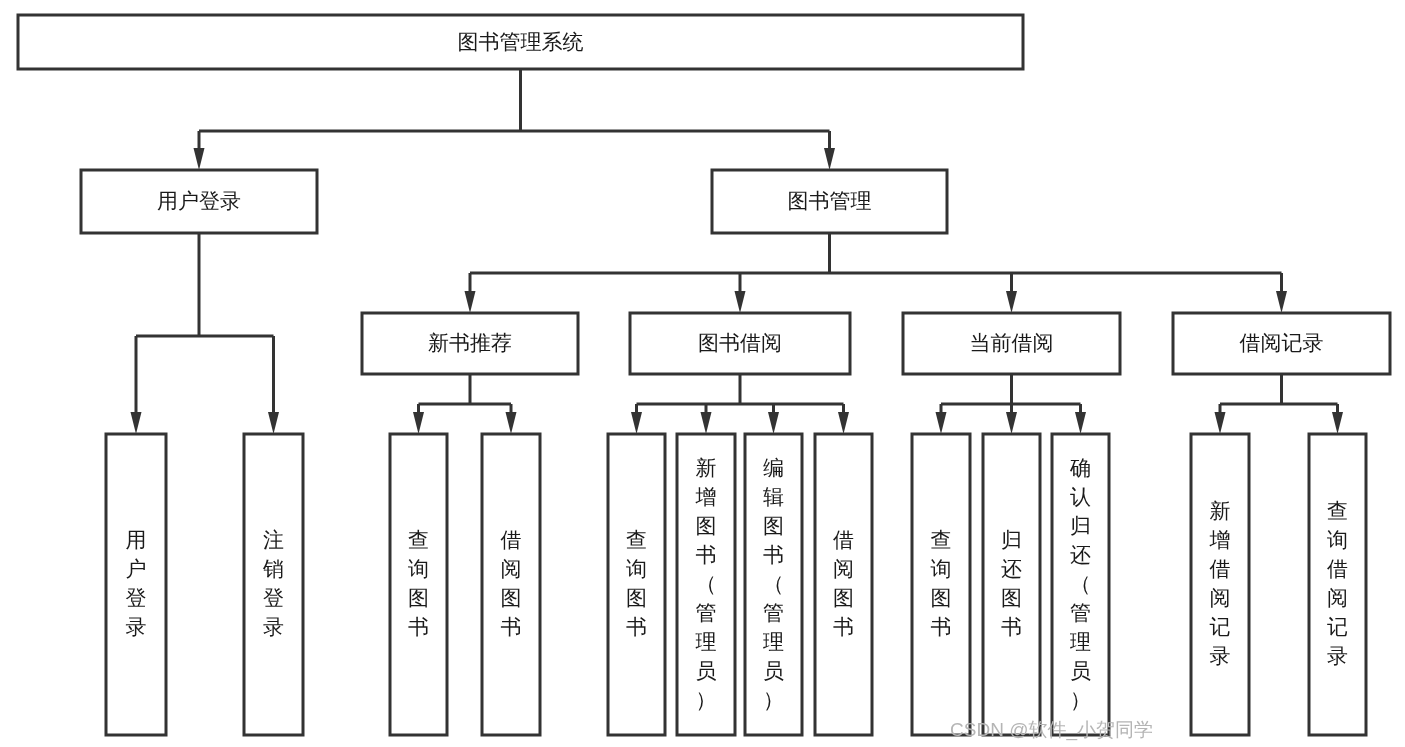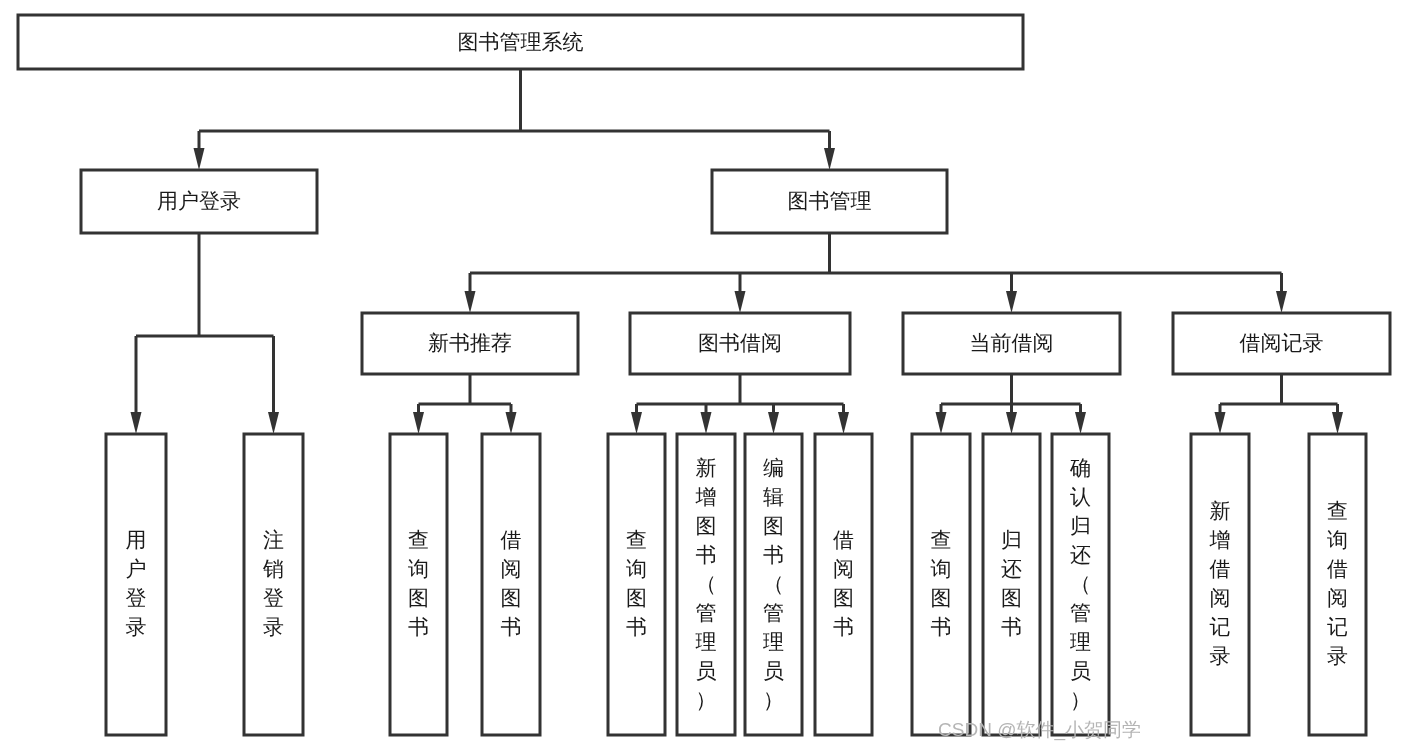--- a/index.html
+++ b/index.html
@@ -42,21 +42,21 @@
     stroke: #333333;
     stroke-width: 3;
     fill: none;
     stroke-linecap: butt;
   }
   .arrow-head {
     fill: #333333;
   }
   .watermark-text {
     position: absolute;
-    right: 20px;
+    right: 8px;
     bottom: 4px;
     font-family: "Liberation Sans", "DejaVu Sans", sans-serif;
     font-size: 19px;
     color: #b5b5b5;
     white-space: nowrap;
     user-select: none;
   }
 </style>
 </head>
 <body>

